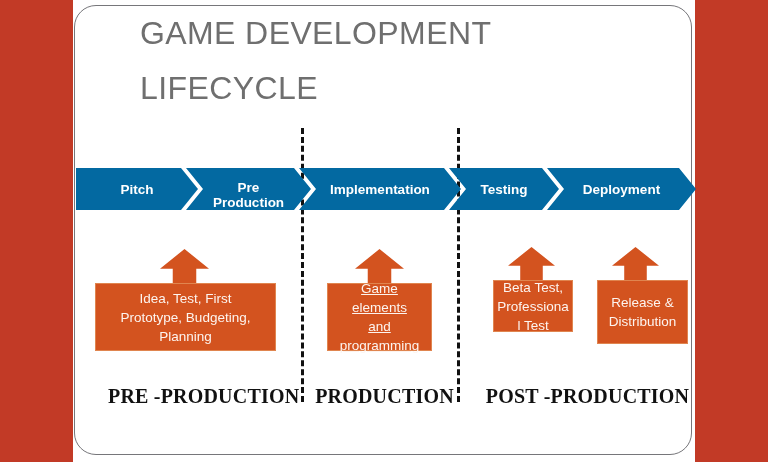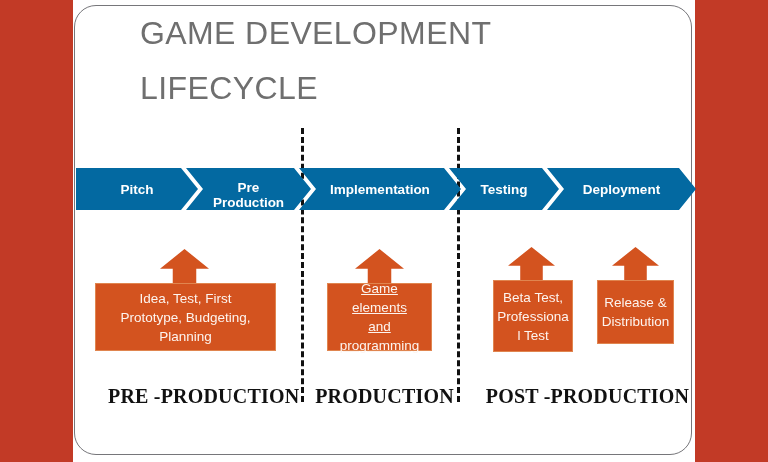--- a/index.html
+++ b/index.html
@@ -151,25 +151,25 @@
   <div id="details-layer">
       <div class="uparrow" style="left: 160px; top: 249px; width: 49px; height: 38px;"></div>
       <div class="detail" style="left: 95px; top: 283px; width: 181px; height: 68px;"><span>Idea, Test,  First
 Prototype, Budgeting,
 Planning</span></div>
       <div class="uparrow" style="left: 355px; top: 249px; width: 49px; height: 38px;"></div>
       <div class="detail" style="left: 327px; top: 283px; width: 105px; height: 68px; text-decoration: underline;"><span>Game elements
 and
 programming</span></div>
       <div class="uparrow" style="left: 508px; top: 247px; width: 47px; height: 36px;"></div>
-      <div class="detail" style="left: 493px; top: 280px; width: 80px; height: 72px;"><span>Beta Test,
+      <div class="detail" style="left: 493px; top: 280px; width: 80px; height: 52px;"><span>Beta Test,
 Professiona
 l Test</span></div>
       <div class="uparrow" style="left: 612px; top: 247px; width: 47px; height: 36px;"></div>
-      <div class="detail" style="left: 597px; top: 280px; width: 77px; height: 64px;"><span>Release &amp;
+      <div class="detail" style="left: 597px; top: 280px; width: 91px; height: 64px;"><span>Release &amp;
 Distribution</span></div>
     </div>
   <div id="phases-layer">
       <div class="phase" style="left: 108px; width: 190px; top: 385px;">PRE -PRODUCTION</div>
       <div class="phase" style="left: 312px; width: 145px; top: 385px;">PRODUCTION</div>
       <div class="phase" style="left: 485px; width: 205px; top: 385px;">POST -PRODUCTION</div>
     </div>
 
 </div>
 

